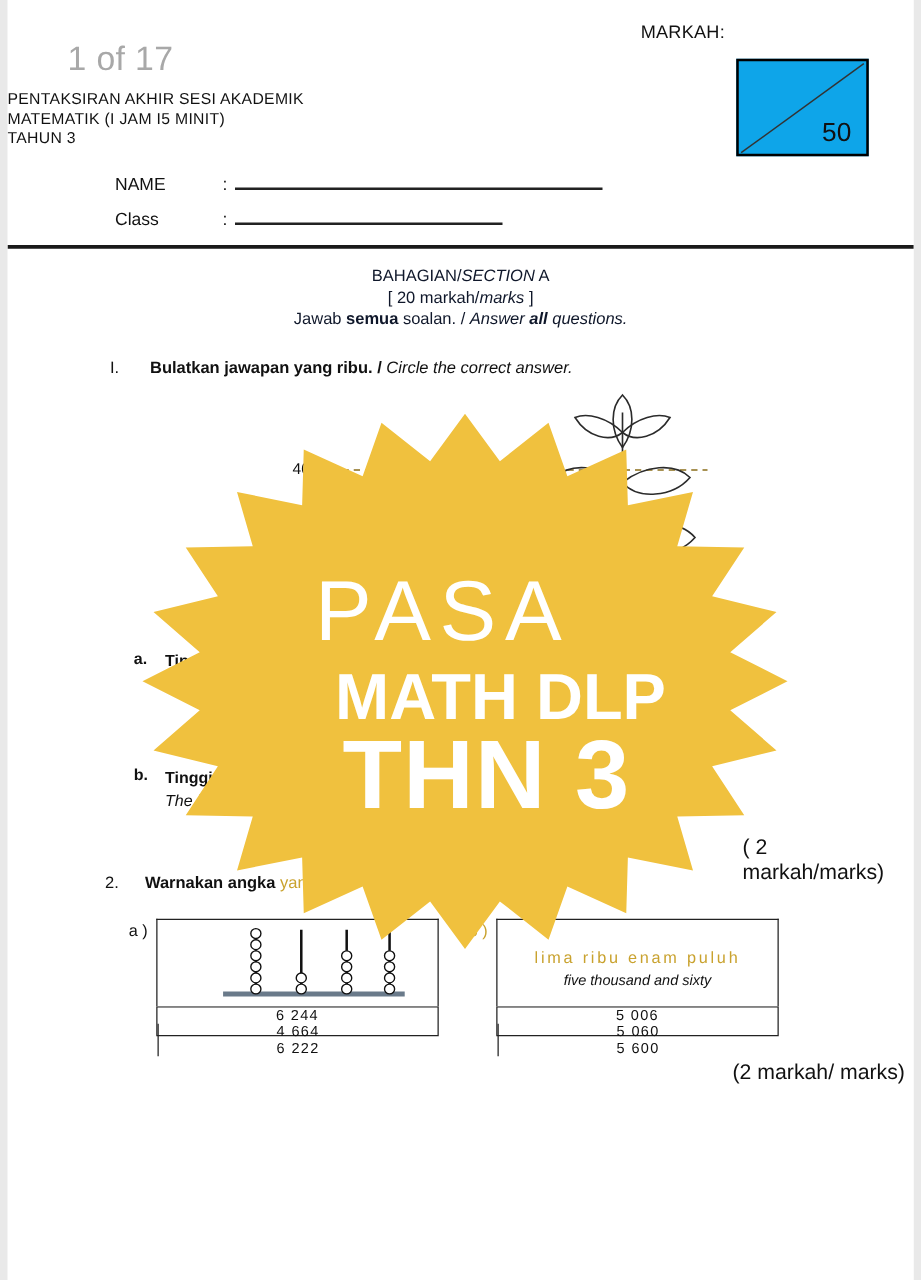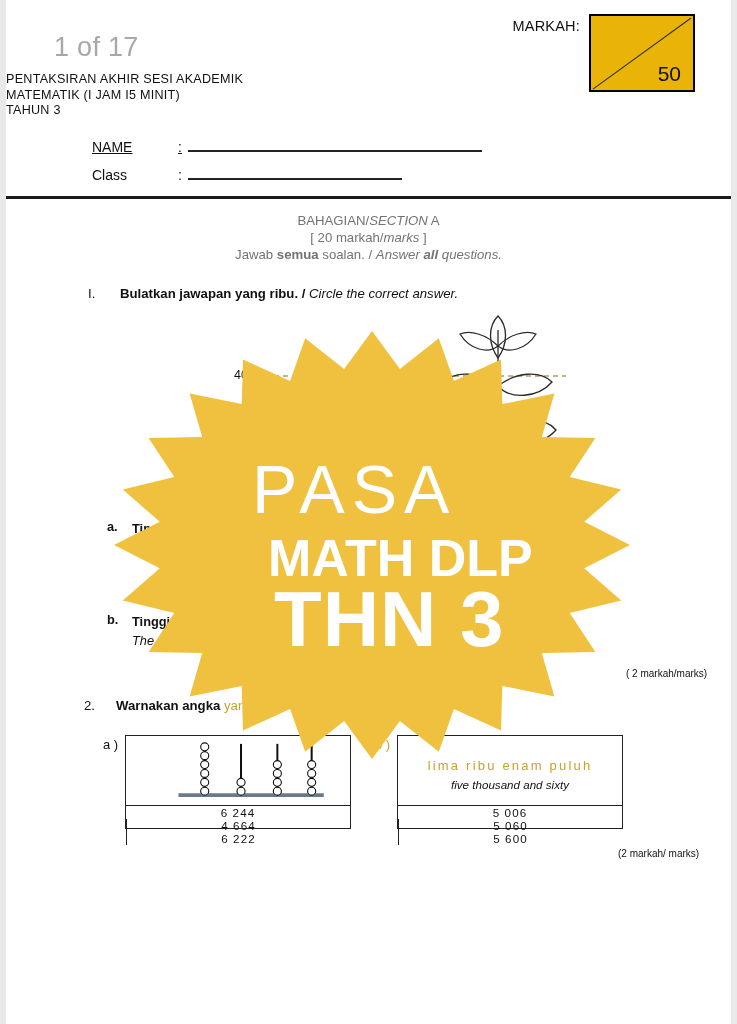--- a/index.html
+++ b/index.html
@@ -42,21 +42,22 @@
     font-size: 14.5px;
     color: #111;
     margin-right: 9px;
     margin-top: 4px;
     letter-spacing: .2px;
   }
   .markah-box {
     width: 106px; height: 78px;
     border: 2.6px solid #000;
     position: relative;
-    background: #eab308;
+    background: #0ea5e9;
+    margin-top: 33px;
   }
   .markah-box .slash {
     position: absolute;
     inset: 0;
   }
   .markah-total {
     position: absolute;
     right: 12px; bottom: 4px;
     font-size: 21px;
     color: #111;
@@ -76,21 +77,21 @@
 
   
   .field-row {
     position: absolute;
     left: 86px;
     display: flex;
     align-items: baseline;
     font-size: 14px;
     color: #111;
   }
-  .field-row.name  { top: 139px; text-decoration: underline; }
+  .field-row.name  { top: 139px; }
   .field-row.class { top: 167px; }
   .field-label { width: 86px; }
   .field-colon { width: 10px; }
   .field-line {
     display: inline-block;
     border-bottom: 2px solid #222;
     height: 12px;
   }
   .field-row.name  .field-line { width: 294px; }
   .field-row.class .field-line { width: 214px; }
@@ -101,21 +102,21 @@
     height: 3px; background: #1a1a1a;
   }
 
   
   .section-head {
     position: absolute;
     left: 0; right: 0; top: 212px;
     text-align: center;
     font-size: 13.2px;
     line-height: 17px;
-    color: #737373;
+    color: #0f172a;
   }
   .ital { font-style: italic; }
   .bold { font-weight: bold; }
 
   
   .q {
     position: absolute;
     display: flex;
     font-size: 13.2px;
     color: #111;
@@ -180,23 +181,22 @@
     line-height: 15px;
   }
   .optbox .cell {
     padding: 2px 0 3px;
   }
   .optbox .cell + .cell { border-top: 1px solid #c6a43a; }
   .optbox .en { font-style: italic; }
 
   .marks {
     position: absolute;
-    font-size: 10px;
-    color: #111;
-    margin-left: 32px;
+    font-size: 17px;
+    color: #111;
   }
   .marks.m1 { left: 588px; top: 668px; }
   .marks.m2 { left: 580px; top: 848px; }
 
   
   .qa-wrap {
     position: absolute;
     top: 735px;
     font-size: 12.5px;
     color: #111;

